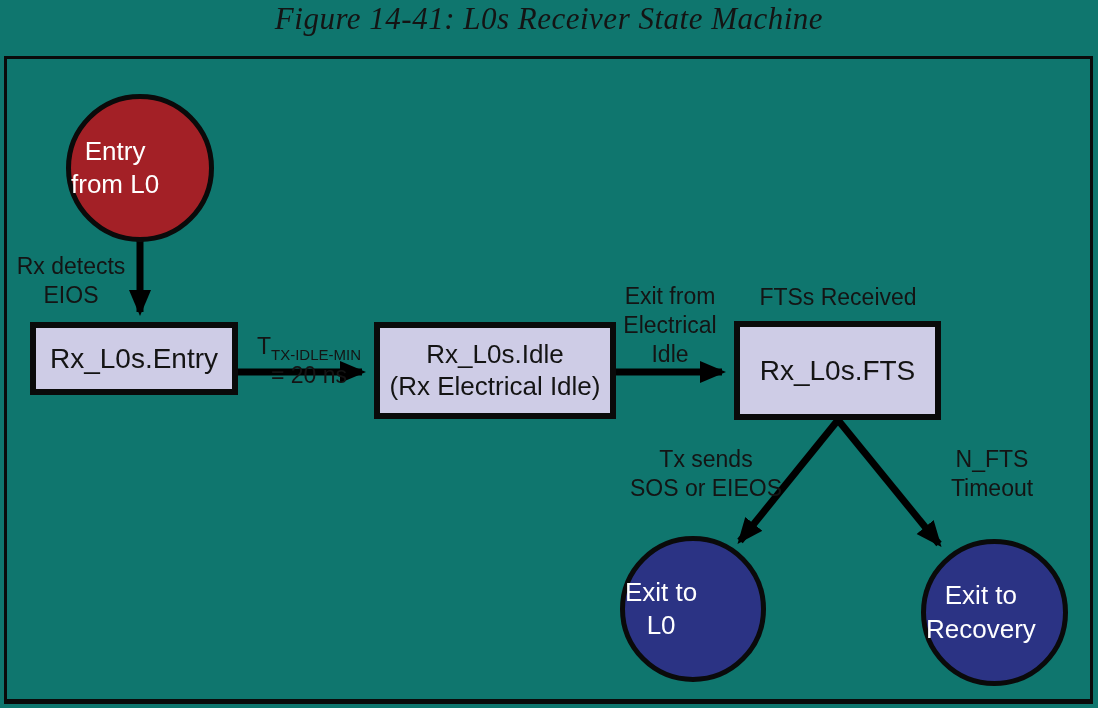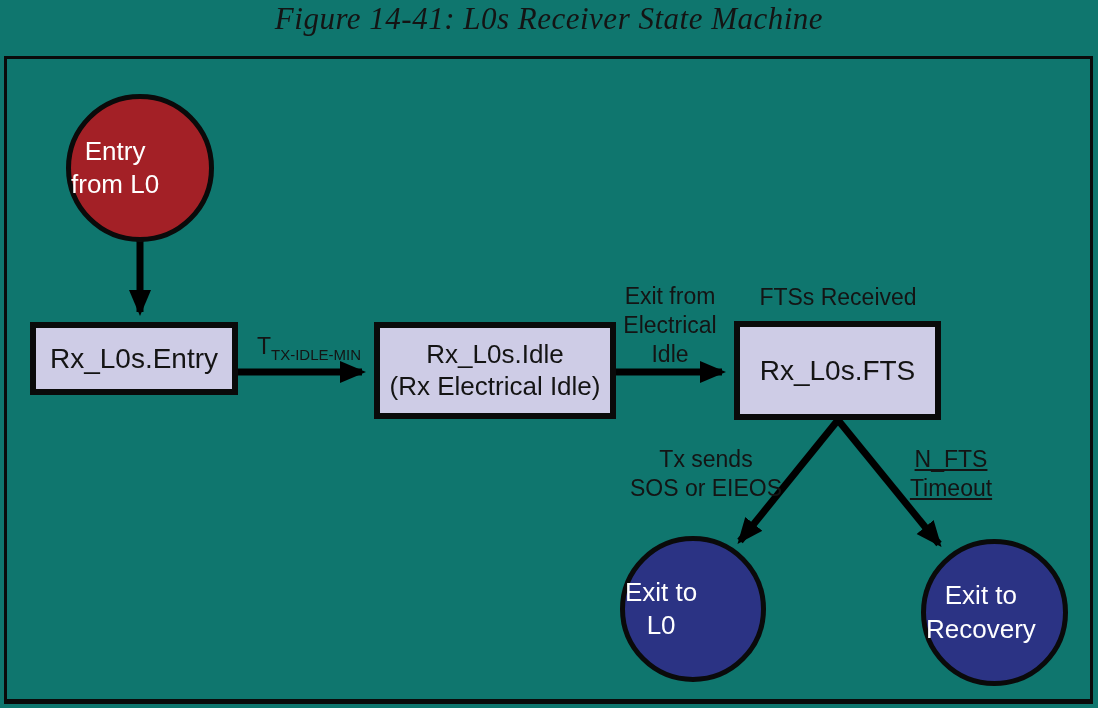--- a/index.html
+++ b/index.html
@@ -139,31 +139,34 @@
   <div class="circle exit" style="left:620px; top:536px; width:146px; height:146px;">
     <span>Exit to
 L0</span>
   </div>
 
   <div class="circle exit" style="left:921px; top:539px; width:147px; height:147px;">
     <span>Exit to
 Recovery</span>
   </div>
 
+  <div class="lbl" style="left:6px; top:252px; width:130px;">Rx detects
+EIOS</div>
 
   <div class="lbl" style="left:241px; top:303px; width:136px;">
     <span>T</span><sub>TX-IDLE-MIN</sub>
+    <div>= 20 ns</div>
   </div>
 
   <div class="lbl" style="left:610px; top:282px; width:120px;">Exit from
 Electrical
 Idle</div>
 
   <div class="lbl" style="left:620px; top:445px; width:172px;">Tx sends
 SOS or EIEOS</div>
 
   <div class="lbl" style="left:740px; top:283px; width:196px;">FTSs Received</div>
 
-  <div class="lbl" style="left:893px; top:445px; width:116px;text-decoration:underline;">N_FTS
+  <div class="lbl" style="left:934px; top:445px; width:116px;">N_FTS
 Timeout</div>
 
 
 </div>
 
 </body></html>

